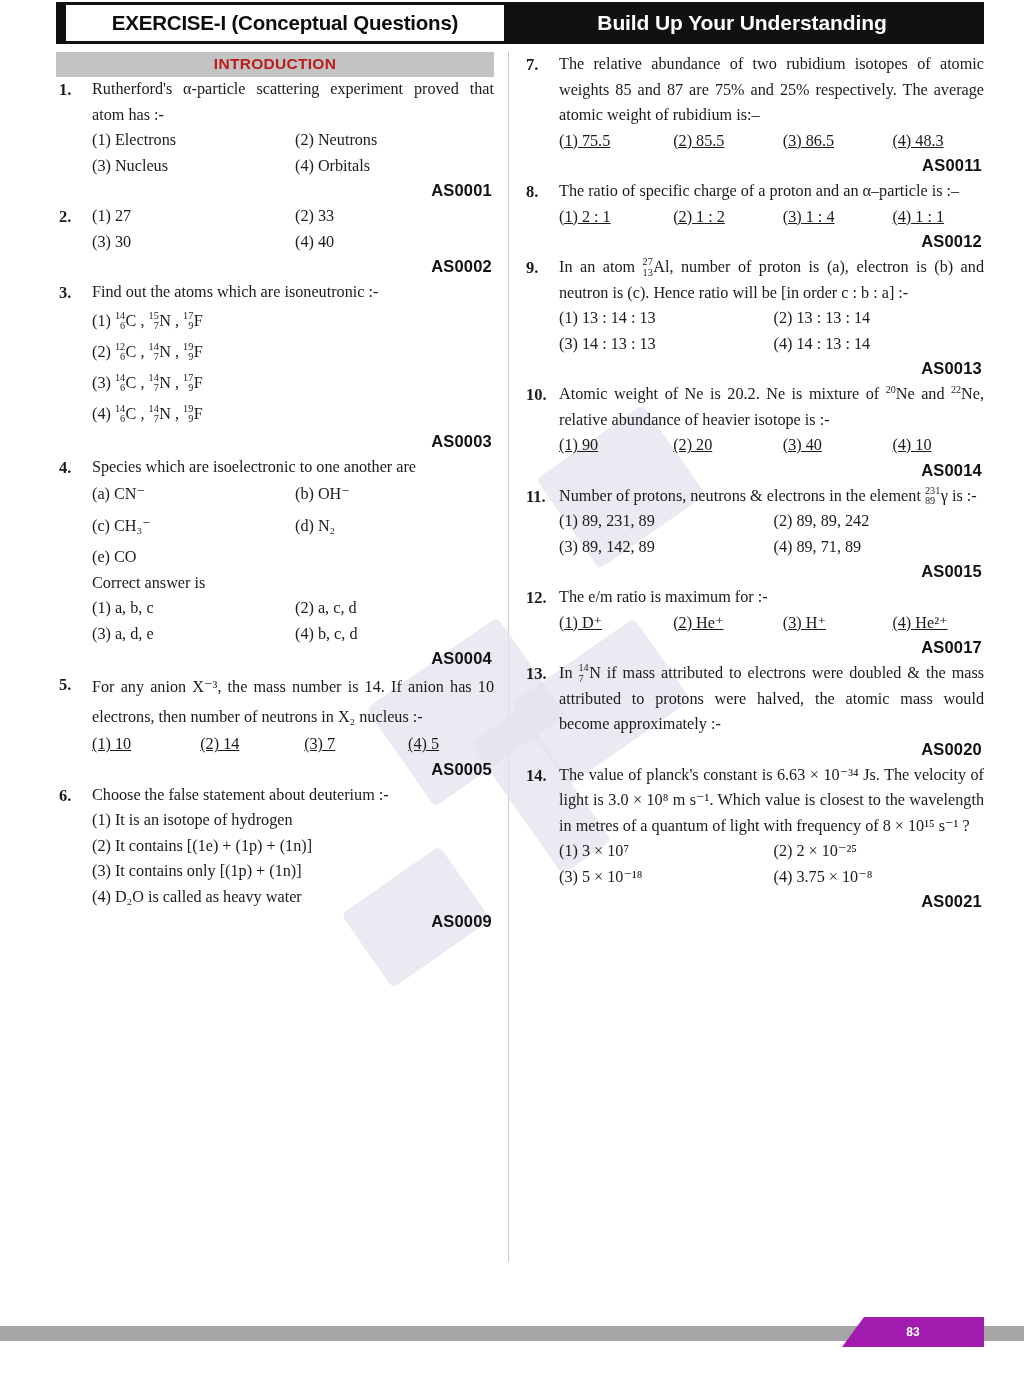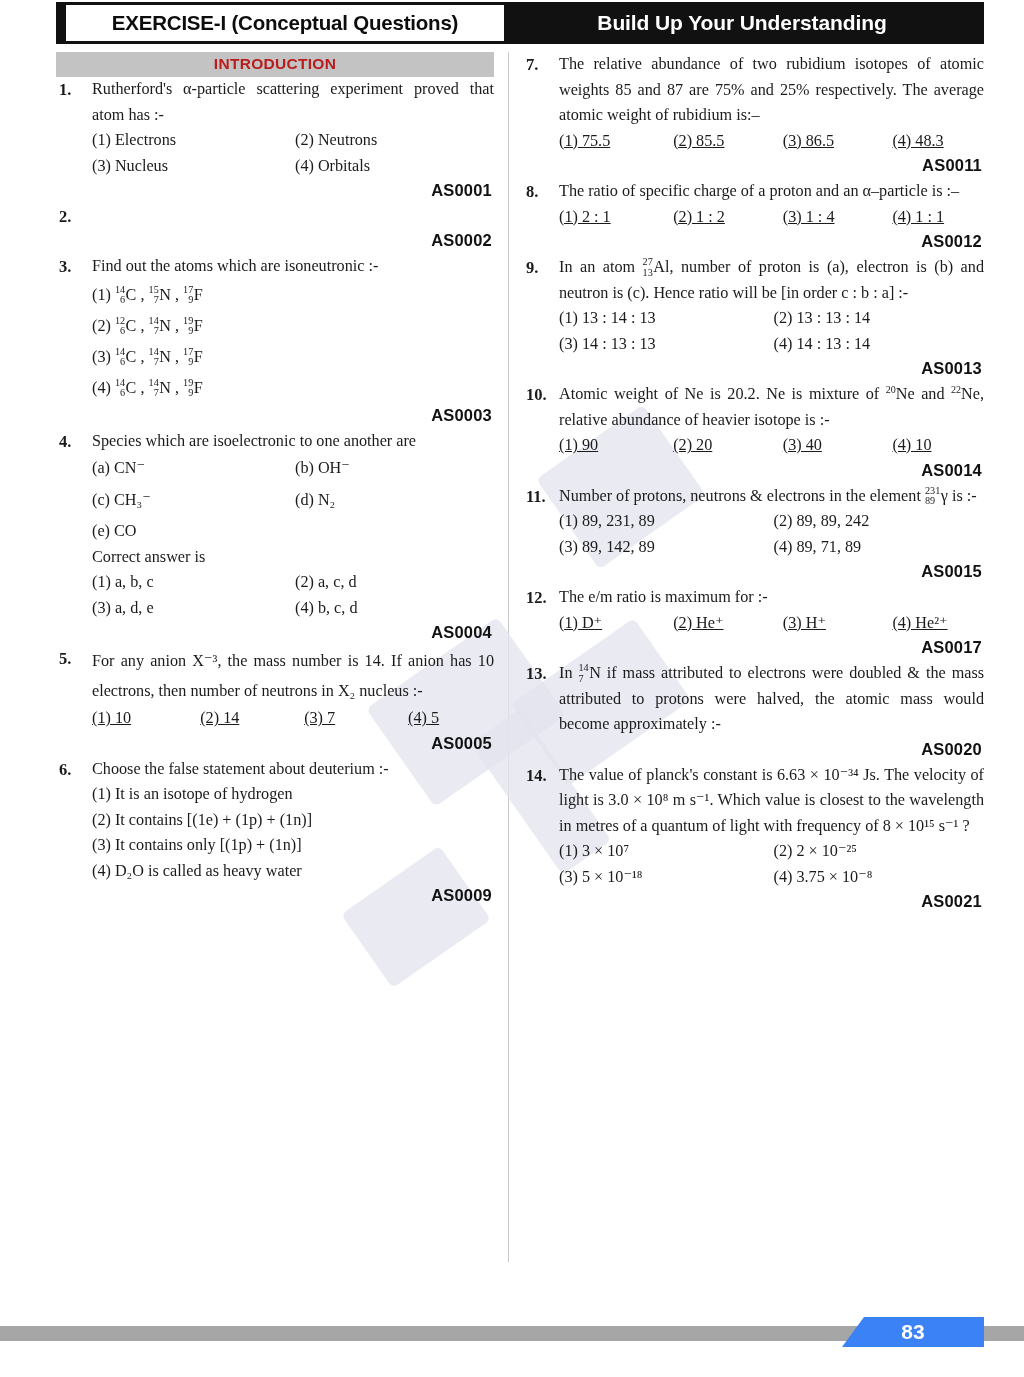--- a/index.html
+++ b/index.html
@@ -178,29 +178,29 @@
   .footer-bar {
     position: absolute;
     left: 0; bottom: 36px;
     width: 1024px; height: 15px;
     background: #a6a6a6;
   }
   .footer-tab {
     position: absolute;
     right: 40px; bottom: 30px;
     width: 142px; height: 30px;
-    background: #3b82f6;
+    background: #a21caf;
     clip-path: polygon(22px 0, 100% 0, 100% 100%, 0 100%);
     display: flex;
     align-items: center;
     justify-content: center;
     color: #ffffff;
     font-family: "Liberation Sans", "DejaVu Sans", sans-serif;
     font-weight: bold;
-    font-size: 21px;
+    font-size: 12px;
   }
 </style>
 </head>
 <body>
 
 <div class="header-band">
   <div class="header-left">
     <div class="header-left-inner">EXERCISE-I (Conceptual Questions)</div>
   </div>
   <div class="header-right">Build Up Your Understanding</div>
@@ -228,20 +228,26 @@
           <div class="opt">(3) Nucleus</div>
           <div class="opt">(4) Orbitals</div>
         </div>
       </div>
     </div>
     <div class="ans-code">AS0001</div>
 
     <div class="q">
       <div class="q-num">2.</div>
       <div class="q-body">
+        <div class="opts cols2">
+          <div class="opt">(1) 27</div>
+          <div class="opt">(2) 33</div>
+          <div class="opt">(3) 30</div>
+          <div class="opt">(4) 40</div>
+        </div>
       </div>
     </div>
     <div class="ans-code">AS0002</div>
 
     <div class="q">
       <div class="q-num">3.</div>
       <div class="q-body">
         <div class="q-stem">Find out the atoms which are isoneutronic :-</div>
         <div class="opts cols1">
           <div class="opt" style="line-height:31px;">

